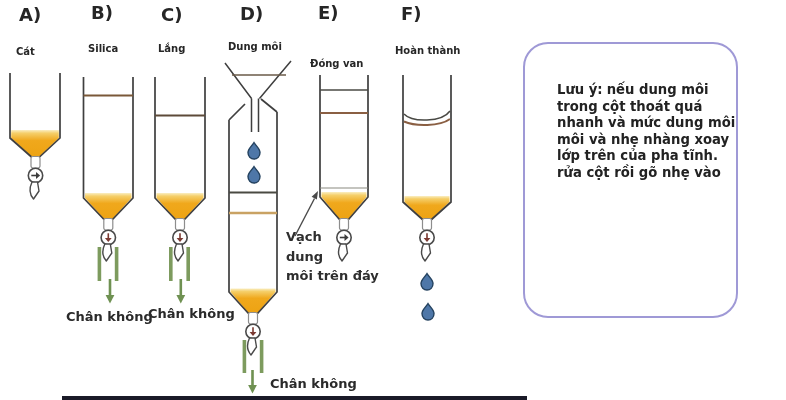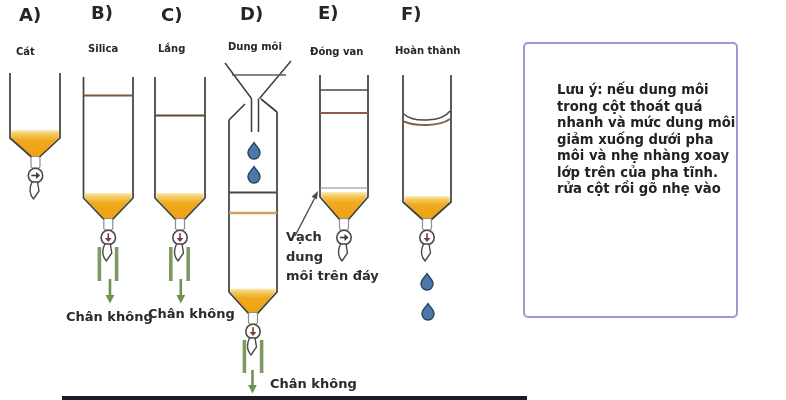--- a/index.html
+++ b/index.html
@@ -9,21 +9,21 @@
   }
   .stage svg{position:absolute;left:0;top:0;}
   .abs{position:absolute;white-space:nowrap;}
   .letter{font-size:18px;font-weight:700;color:#262626;}
   .collabel{font-size:10px;font-weight:700;color:#262626;}
   .vac{font-size:13px;font-weight:700;color:#2a2a2a;}
   .pointer-text{position:absolute;left:286px;top:227px;font-size:13px;font-weight:700;
     line-height:19.5px;color:#2e2e2e;}
   .note{
     position:absolute;left:523px;top:42px;width:215px;height:276px;box-sizing:border-box;
-    background:#ffffff;border:2.5px solid #9f99d6;border-radius:5px;
+    background:#ffffff;border:2.5px solid #9f99d6;border-radius:25px;
     padding:38px 18px 18px 32px;
   }
   .note-line{font-size:13.2px;line-height:16.5px;font-weight:600;color:#222;white-space:nowrap;}
   .note-title{font-weight:800;margin-right:4px;}
   .bottom-bar{position:absolute;left:62px;top:396px;width:465px;height:4px;background:#1a1a28;}
 </style>
 </head>
 <body>
 
 <div class="stage">
@@ -154,39 +154,38 @@
   <div class="abs letter" style="left:91px;top:2px">B)</div>
   <div class="abs letter" style="left:161px;top:4px">C)</div>
   <div class="abs letter" style="left:240px;top:3px">D)</div>
   <div class="abs letter" style="left:318px;top:2px">E)</div>
   <div class="abs letter" style="left:401px;top:3px">F)</div>
 
   <div class="abs collabel" style="left:16px;top:46px">Cát</div>
   <div class="abs collabel" style="left:88px;top:43px">Silica</div>
   <div class="abs collabel" style="left:158px;top:43px">Lắng</div>
   <div class="abs collabel" style="left:228px;top:41px">Dung môi</div>
-  <div class="abs collabel" style="left:310px;top:46px">Đóng van</div>
+  <div class="abs collabel" style="left:310px;top:58px">Đóng van</div>
   <div class="abs collabel" style="left:395px;top:45px">Hoàn thành</div>
 
   <div class="abs vac" style="left:66px;top:309px">Chân không</div>
   <div class="abs vac" style="left:148px;top:306px">Chân không</div>
   <div class="abs vac" style="left:270px;top:376px">Chân không</div>
 
   <div class="pointer-text">
     <div>Vạch</div>
     <div>dung</div>
     <div>môi trên đáy</div>
   </div>
 
   <div class="note">
     <div class="note-line">
       <span class="note-title">Lưu ý:</span><span>nếu dung môi</span>
     </div>
     <div class="note-line">trong cột thoát quá</div>
     <div class="note-line">nhanh và mức dung môi</div>
-    <div class="note-line">giảm xuống dưới pha</div>
     <div class="note-line">môi và nhẹ nhàng xoay</div>
     <div class="note-line">lớp trên của pha tĩnh.</div>
     <div class="note-line">rửa cột rồi gõ nhẹ vào</div>
   </div>
 
   <div class="bottom-bar"></div>
 </div>
 
 </body></html>

